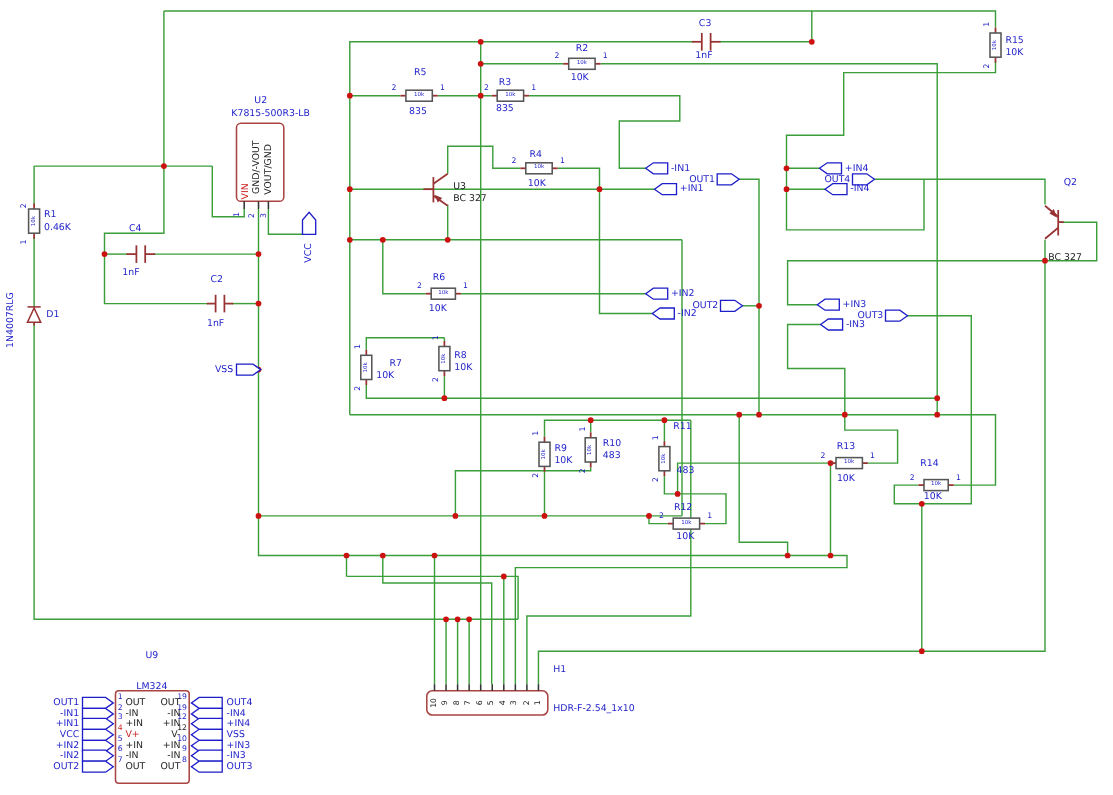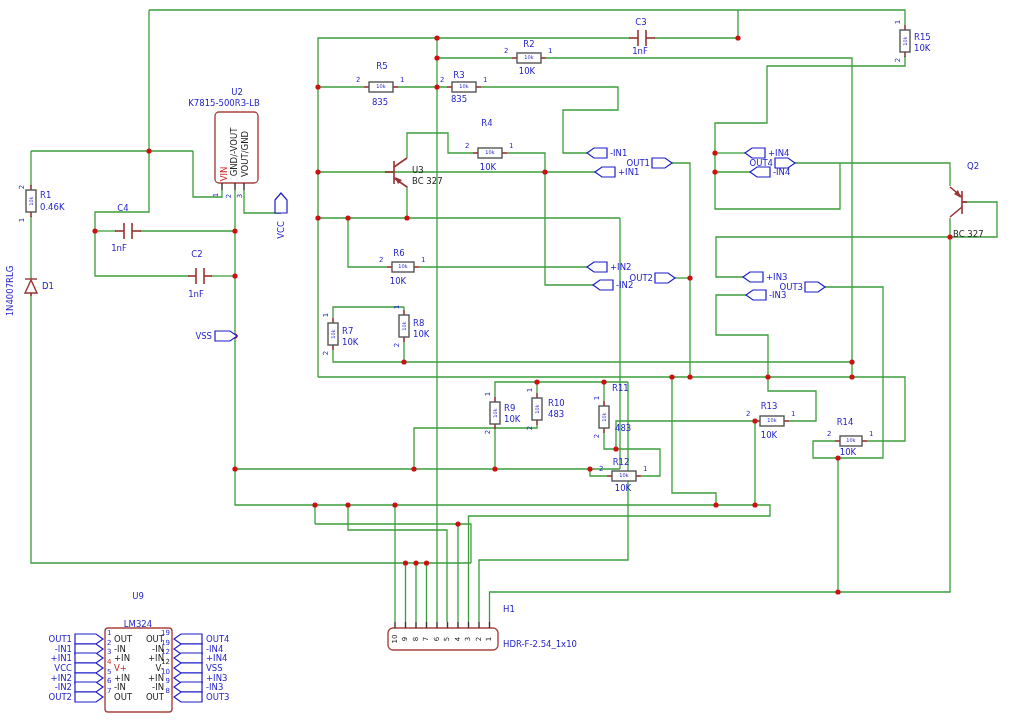--- a/index.html
+++ b/index.html
@@ -314,39 +314,39 @@
 <span class="t s7" style="left:504px;top:48px">2</span>
 <span class="t s7" style="left:548px;top:48px">1</span>
 <span class="t c s5" style="left:529px;top:55px">10k</span>
 
 <span class="t c" style="left:459px;top:71px">R3</span>
 <span class="t c" style="left:459px;top:95px">835</span>
 <span class="t s7" style="left:440px;top:77px">2</span>
 <span class="t s7" style="left:483px;top:77px">1</span>
 <span class="t c s5" style="left:464px;top:84px">10k</span>
 
-<span class="t c" style="left:487px;top:119px">R4</span>
+<span class="t c" style="left:487px;top:137px">R4</span>
 <span class="t c" style="left:488px;top:163px">10K</span>
 <span class="t s7" style="left:465px;top:143px">2</span>
 <span class="t s7" style="left:509px;top:143px">1</span>
 <span class="t c s5" style="left:490px;top:150px">10k</span>
 
 <span class="t c" style="left:382px;top:62px">R5</span>
 <span class="t c" style="left:380px;top:98px">835</span>
 <span class="t s7" style="left:356px;top:77px">2</span>
 <span class="t s7" style="left:400px;top:77px">1</span>
 <span class="t c s5" style="left:381px;top:84px">10k</span>
 
 <span class="t c" style="left:399px;top:249px">R6</span>
 <span class="t c" style="left:398px;top:277px">10K</span>
 <span class="t s7" style="left:379px;top:257px">2</span>
 <span class="t s7" style="left:421px;top:257px">1</span>
 <span class="t c s5" style="left:403px;top:264px">10k</span>
 
-<span class="t" style="left:342px;top:327px">R7</span>
+<span class="t" style="left:354px;top:327px">R7</span>
 <span class="t" style="left:342px;top:338px">10K</span>
 <span class="t v s7" style="left:326px;top:315px">1</span>
 <span class="t v s7" style="left:326px;top:353px">2</span>
 <span class="t v s5" style="left:333px;top:334px">10k</span>
 
 <span class="t" style="left:413px;top:319px">R8</span>
 <span class="t" style="left:413px;top:330px">10K</span>
 <span class="t v s7" style="left:397px;top:307px">1</span>
 <span class="t v s7" style="left:397px;top:345px">2</span>
 <span class="t v s5" style="left:404px;top:326px">10k</span>
@@ -402,21 +402,21 @@
 
 <span class="t" style="left:42px;top:282px">D1</span>
 <span class="t v" style="left:10px;top:291px">1N4007RLG</span>
 
 <span class="t blk" style="left:412px;top:166px">U3</span>
 <span class="t blk" style="left:412px;top:177px">BC 327</span>
 <span class="t bl" style="left:967px;top:162px">Q2</span>
 <span class="t blk" style="left:953px;top:230px">BC 327</span>
 
 <span class="t c" style="left:237px;top:88px">U2</span>
-<span class="t c" style="left:224px;top:99px">K7815-500R3-LB</span>
+<span class="t c" style="left:246px;top:99px">K7815-500R3-LB</span>
 <span class="t v s7" style="left:216px;top:195px">1</span>
 <span class="t v s7" style="left:229px;top:196px">2</span>
 <span class="t v s7" style="left:240px;top:196px">3</span>
 <span class="t v red" style="left:224px;top:174px">VIN</span>
 <span class="t v blk" style="left:234px;top:152px">GND/-VOUT</span>
 <span class="t v blk" style="left:245px;top:154px">VOUT/GND</span>
 
 <span class="t" style="left:503px;top:605px">H1</span>
 <span class="t" style="left:503px;top:640px">HDR-F-2.54_1x10</span>
 <span class="t v s7 blk" style="left:395px;top:639px">10</span>

